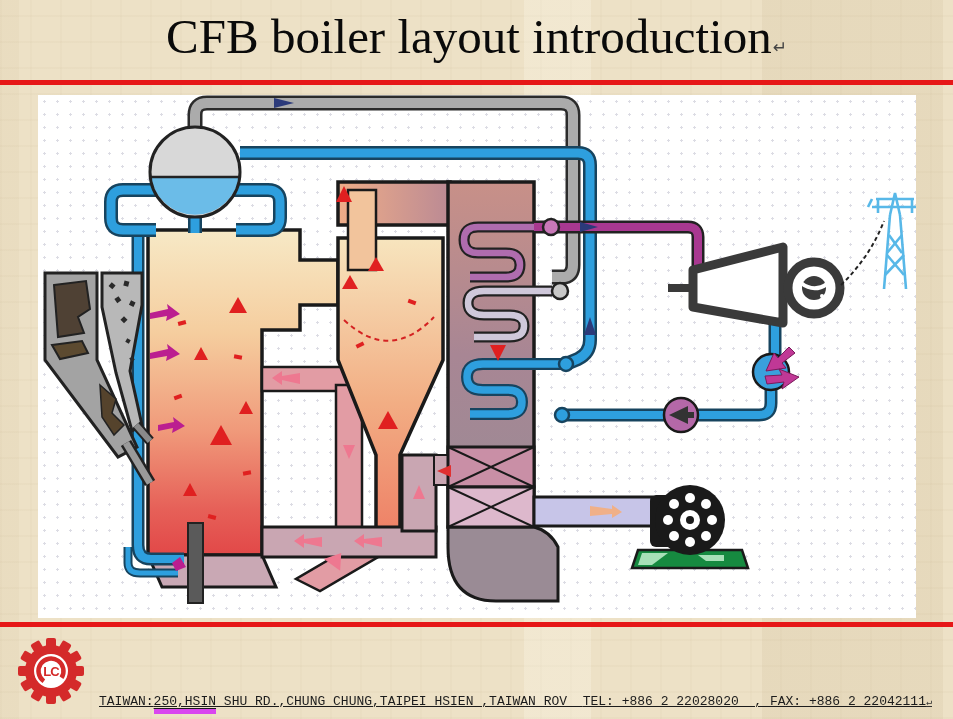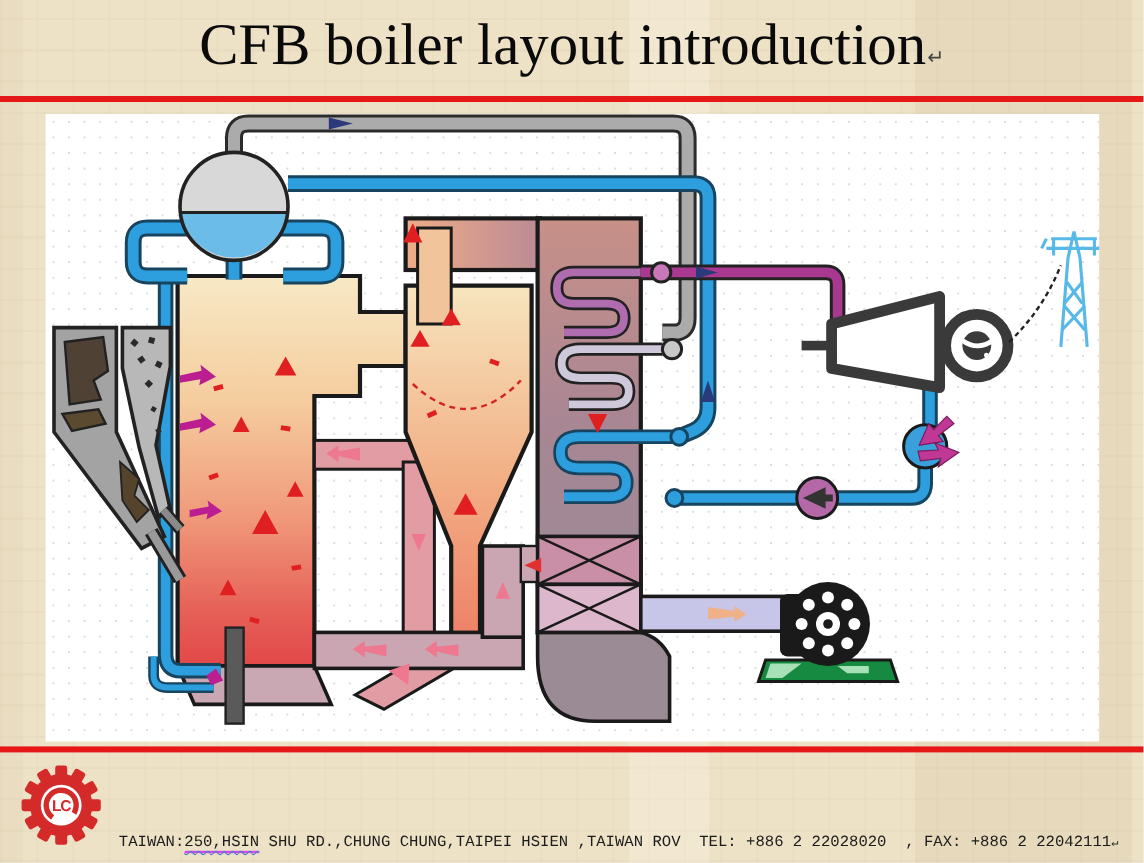--- a/index.html
+++ b/index.html
@@ -31,22 +31,22 @@
   .panel svg{display:block;}
   .footer{
     position:absolute;left:16px;top:636px;width:930px;display:flex;align-items:flex-start;
   }
   .footer-logo{flex:0 0 auto;margin-right:13px;}
   .footer-text{
     padding-top:8px;
     font-family:"Liberation Mono", monospace;
     font-size:13px;line-height:23px;color:#1c1c1c;white-space:pre;
   }
-  .footer-line span{white-space:pre;}
-  .seg-underline{border-bottom:2px solid #d946ef;}
+  .footer-line span{white-space:pre;text-decoration:underline;}
+  .seg-underline{border-bottom:5px solid #d946ef;}
   .seg-wavy{
     text-decoration-line:underline;text-decoration-style:wavy;
     text-decoration-color:#4a7cc8;text-decoration-thickness:1px;text-underline-offset:3px;
   }
   .footer-mark{font-size:10px;color:#333;}
 </style>
 </head>
 <body>
 
 <div class="title-row">

